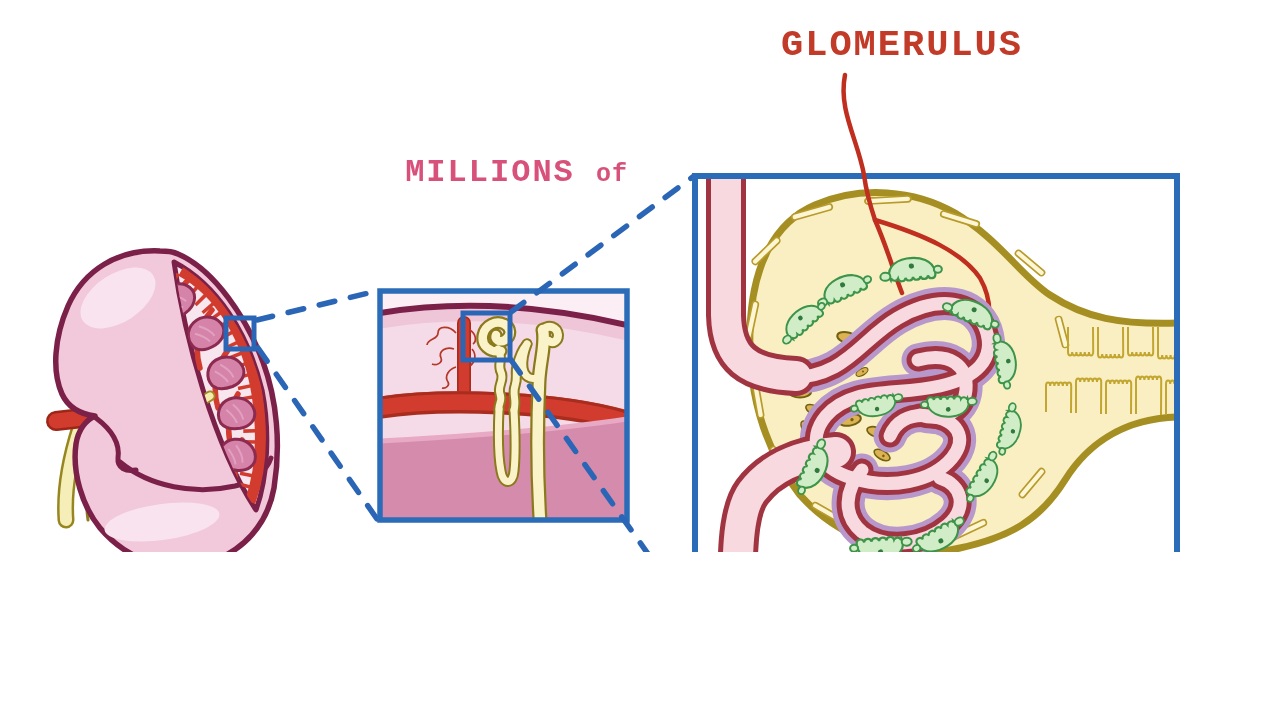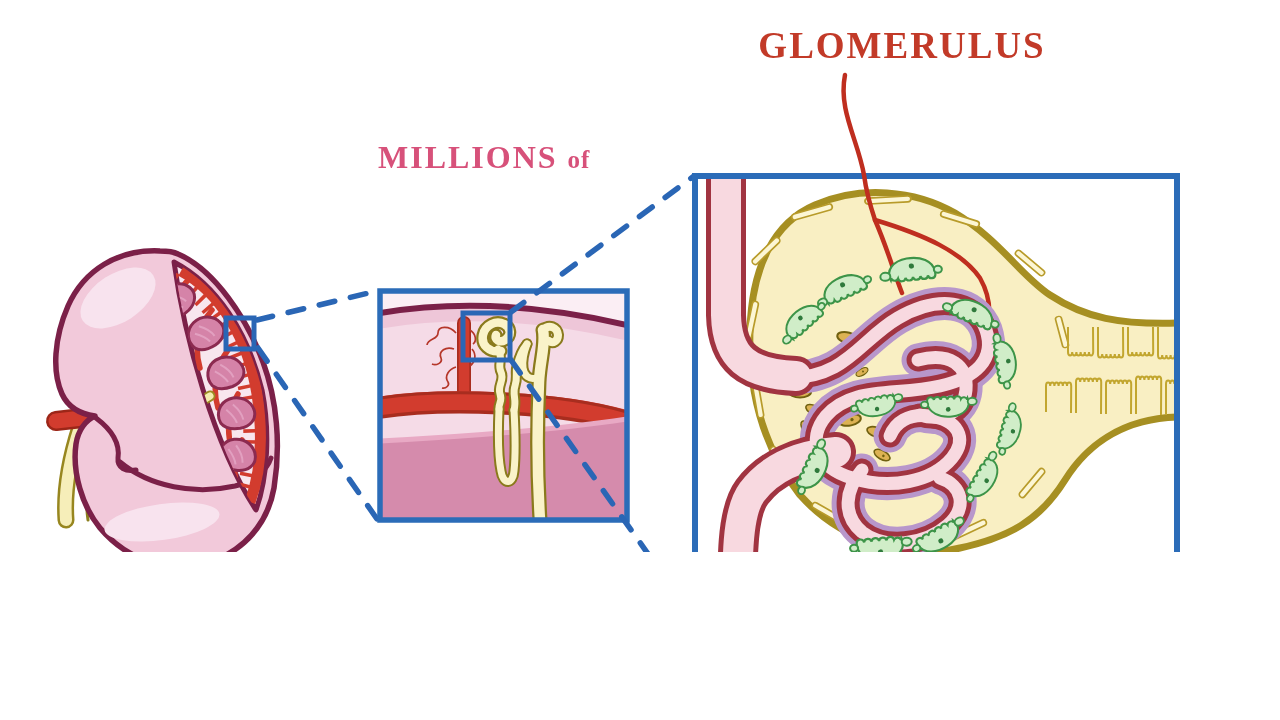--- a/index.html
+++ b/index.html
@@ -1,22 +1,22 @@
 <!DOCTYPE html>
 <html style="--accent-blue: #2b6cb8; --label-red: #c23a28; --label-pink: #d7517a; --label-gold: #ad9228; --kidney-pink: #f2c9da; --kidney-outline: #7b2048; --pyramid-pink: #d583a8; --artery-red: #d23c2e; --artery-dark: #a82d1f; --ureter-yellow: #f6eeb9; --ureter-outline: #97861f; --cortex-pink: #f5dbe7; --medulla-pink: #d58bac; --tubule-cream: #faf3c9; --tubule-outline: #8a7a1c; --capsule-yellow: #f9efc3; --capsule-outline: #a68f22; --capillary-pink: #f8d9e0; --capillary-wall: #a13441; --basement-purple: #b897cb; --podocyte-green: #d0edc8; --podocyte-outline: #3d9448; --mesangial-gold: #dcb253; --pointer-red: #bf2e1f;"><head>
 <meta charset="utf-8">
 <style>
   html,body{margin:0;padding:0;background:#ffffff;}
   .stage{position:relative;width:1280px;height:552px;background:#fff;overflow:hidden;
-         font-family:Liberation Serif, serif;}
+         font-family:Liberation Mono, monospace;}
   .stage svg{position:absolute;left:0;top:0;}
   .hand{font-weight:bold;letter-spacing:2px;}
   .label-glom{position:absolute;left:742px;top:24px;width:320px;text-align:center;
               font-size:37px;color:var(--label-red,#c23a28);}
-  .label-mill{position:absolute;left:378px;top:142px;width:250px;text-align:left;line-height:31px;}
+  .label-mill{position:absolute;left:378px;top:152px;width:250px;text-align:right;line-height:41px;}
   .label-mill .l1{font-size:32px;color:var(--label-pink,#d7517a);}
   .label-mill .l1 .of{font-size:25px;letter-spacing:1px;}
   .label-mill .l2{font-size:32px;color:var(--label-gold,#ad9228);}
 </style>
 </head>
 <body>
 
 <div class="stage">
 
 <svg width="1280" height="720" viewBox="0 0 1280 720">

